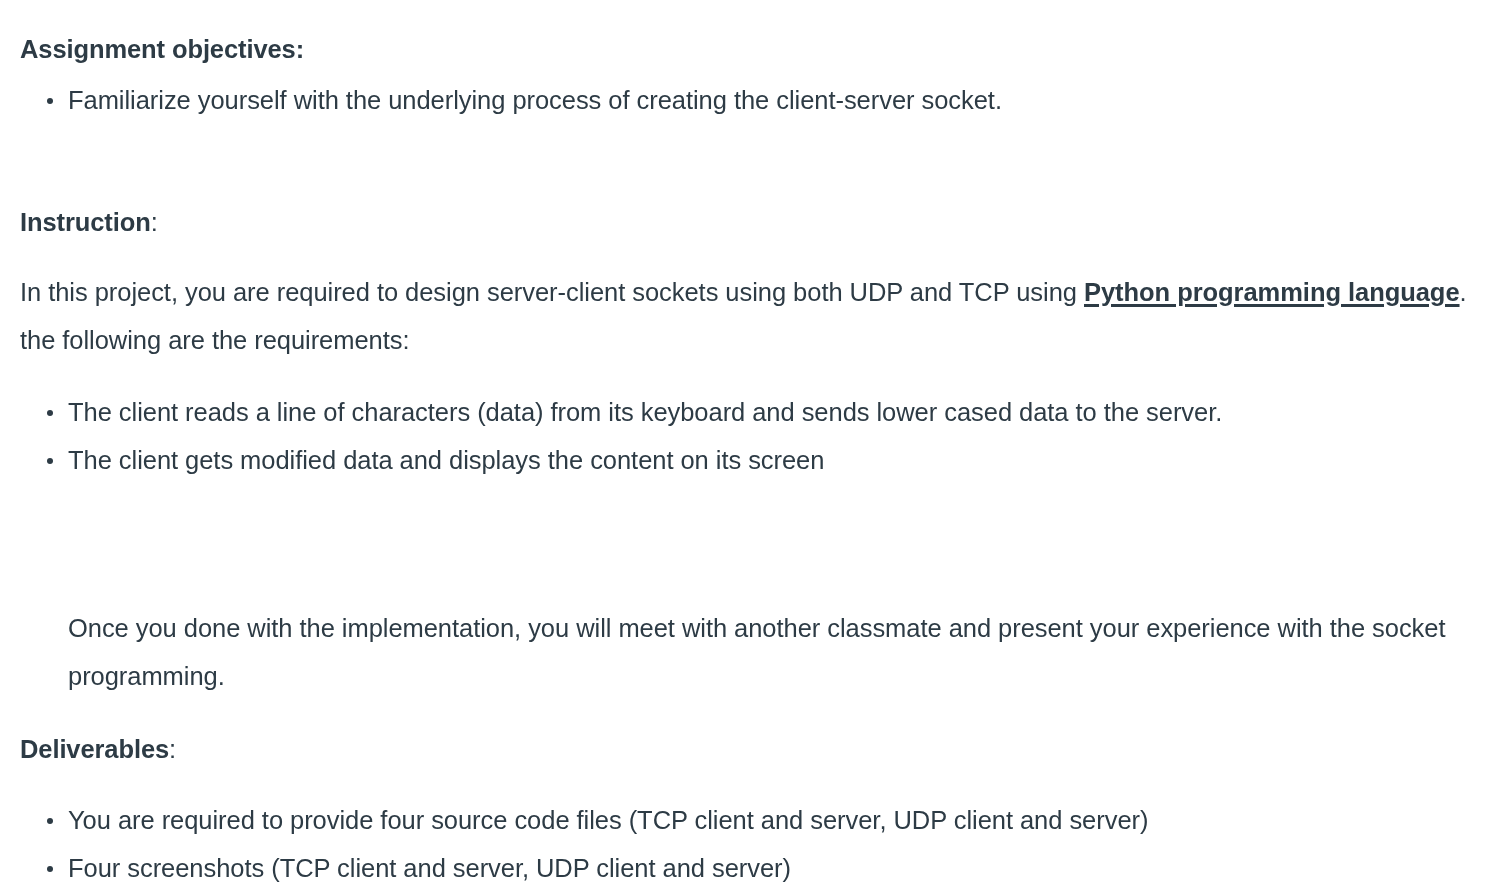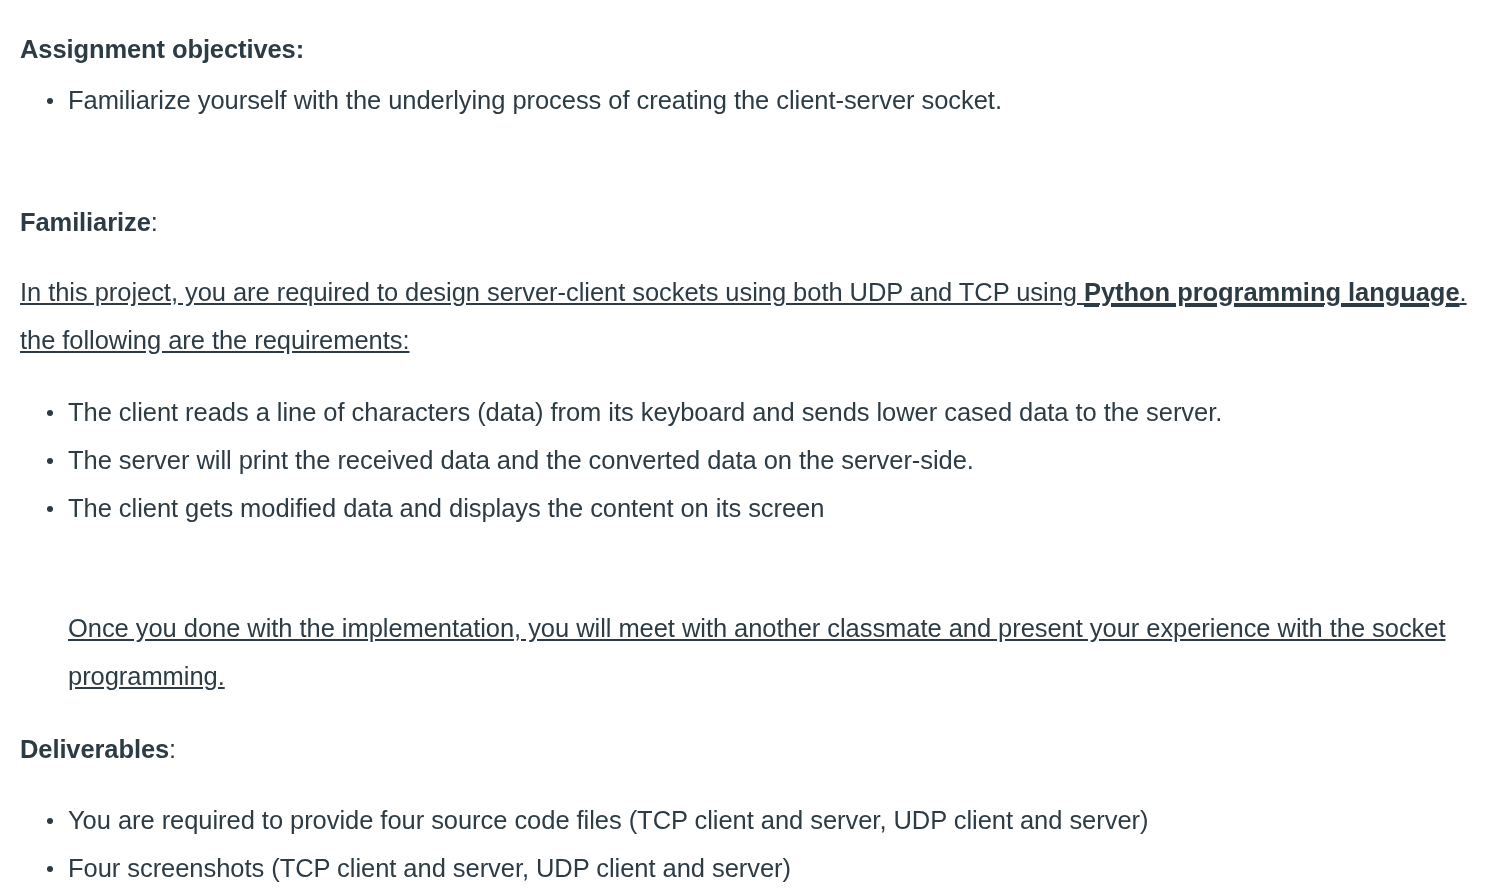--- a/index.html
+++ b/index.html
@@ -72,49 +72,48 @@
   
   #block-objectives-heading { position: absolute; left: 20px; top: 14px; margin-top: 19px; }
   #block-objectives-list    { position: absolute; left: 20px; top: 77px; text-align: center; }
   #block-instruction-heading{ position: absolute; left: 20px; top: 206px; }
   #block-instruction-para   { position: absolute; left: 20px; top: 269px; width: 1467px; }
   #block-requirements-list  { position: absolute; left: 20px; top: 389px; }
   #block-meet-para          { position: absolute; left: 20px; top: 605px; width: 1400px; margin-left: 48px; }
   #block-deliverables-heading { position: absolute; left: 20px; top: 733px; }
   #block-deliverables-list  { position: absolute; left: 20px; top: 797px; }
 
-  .para.wrap { white-space: normal; text-decoration: underline; }
+  .para.wrap { white-space: normal; }
 </style>
 </head>
 <body>
 
 <div class="page">
 
   <div id="block-objectives-heading">
     <h2 class="heading">Assignment objectives:</h2>
   </div>
 
   <div id="block-objectives-list">
     <ul class="bullets">
       <li>Familiarize yourself with the underlying process of creating the client-server socket.</li>
     </ul>
   </div>
 
   <div id="block-instruction-heading">
-    <h2 class="heading"><span>Familiarize</span><span class="plain">:</span></h2>
+    <h2 class="heading"><span>Instruction</span><span class="plain">:</span></h2>
   </div>
 
   <div id="block-instruction-para">
     <p class="para wrap"><span>In this project, you are required to design server-client sockets using both UDP and TCP using </span><span class="emph">Python programming language</span><span>. the following are the requirements:</span></p>
   </div>
 
   <div id="block-requirements-list">
     <ul class="bullets">
       <li>The client reads a line of characters (data) from its keyboard and sends lower cased data to the server.</li>
-      <li>The server will print the received data and the converted data on the server-side.</li>
       <li>The client gets modified data and displays the content on its screen</li>
     </ul>
   </div>
 
   <div id="block-meet-para">
     <p class="para wrap">Once you done with the implementation, you will meet with another classmate and present your experience with the socket programming.</p>
   </div>
 
   <div id="block-deliverables-heading">
     <h2 class="heading"><span>Deliverables</span><span class="plain">:</span></h2>

